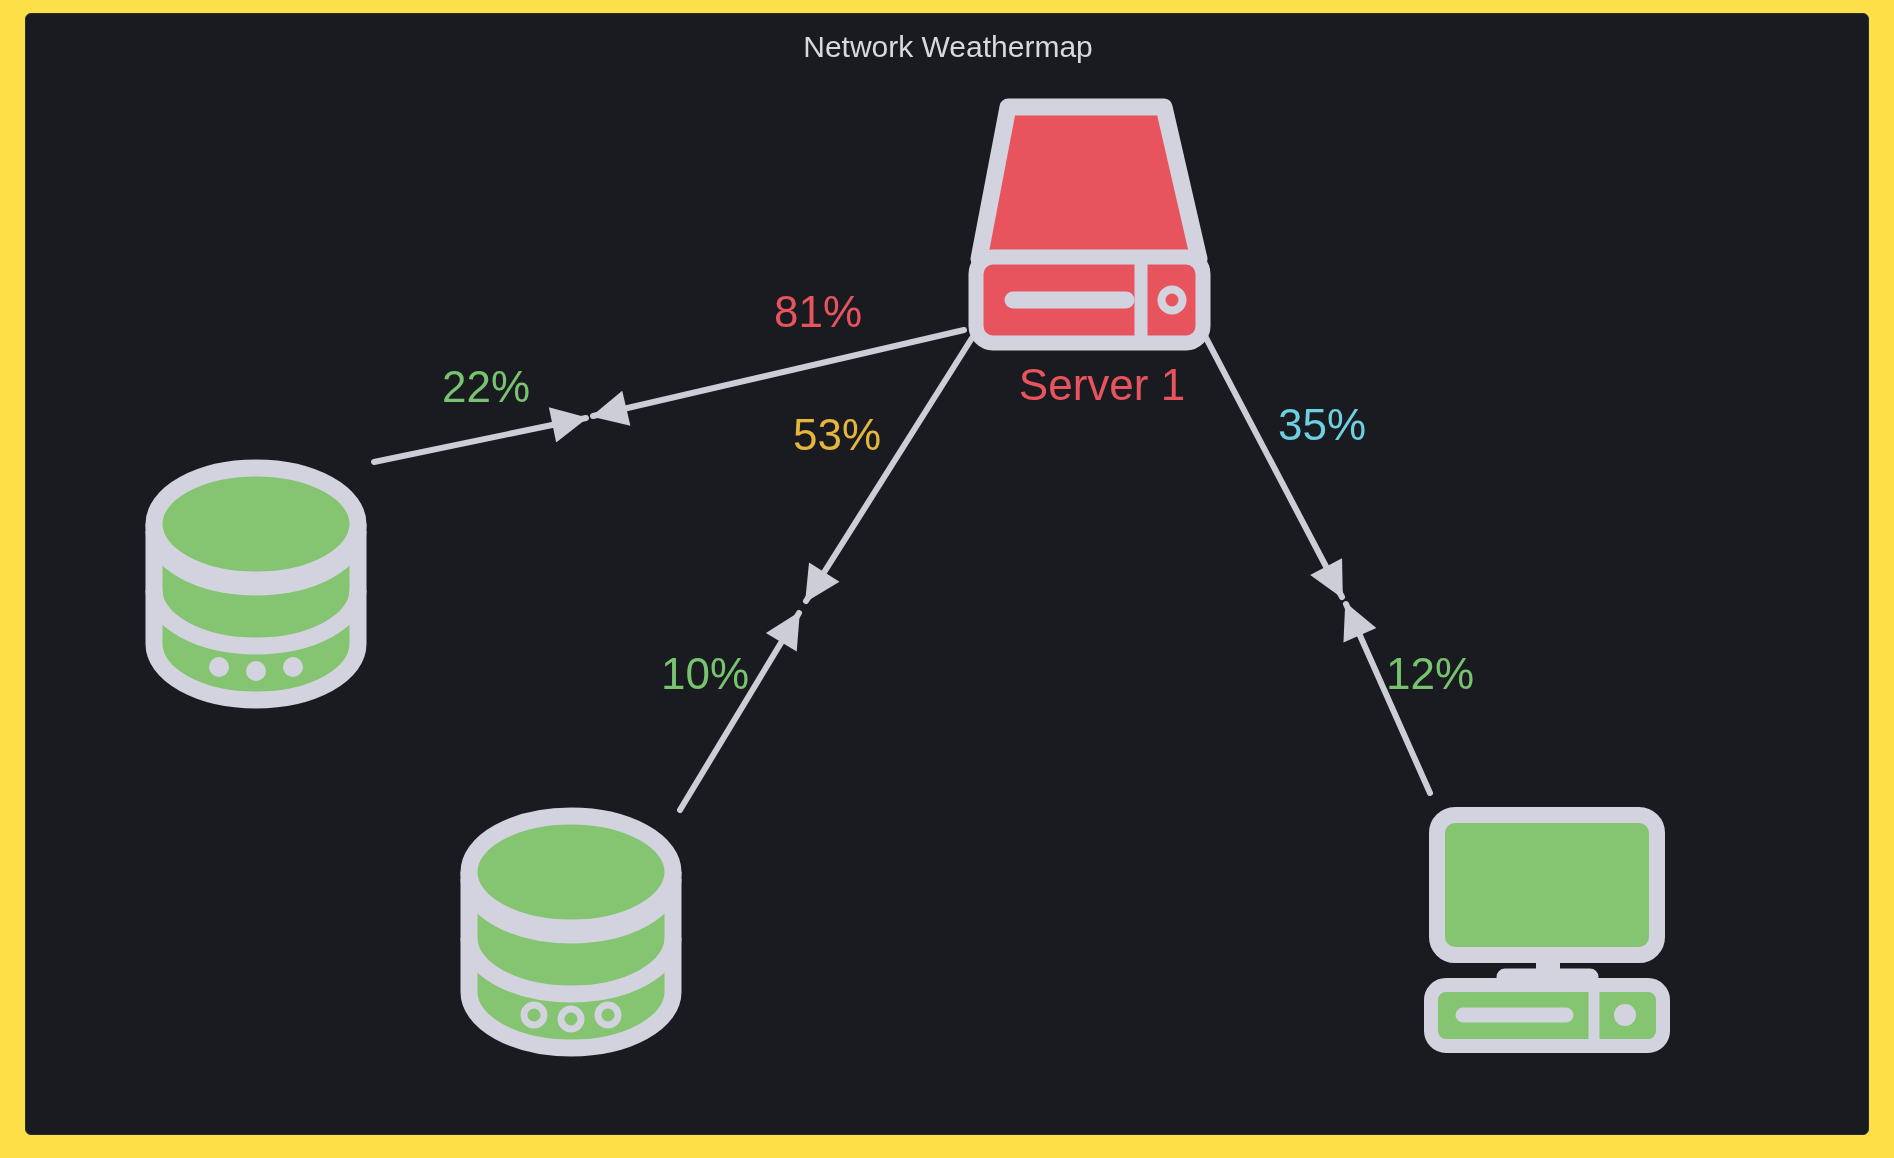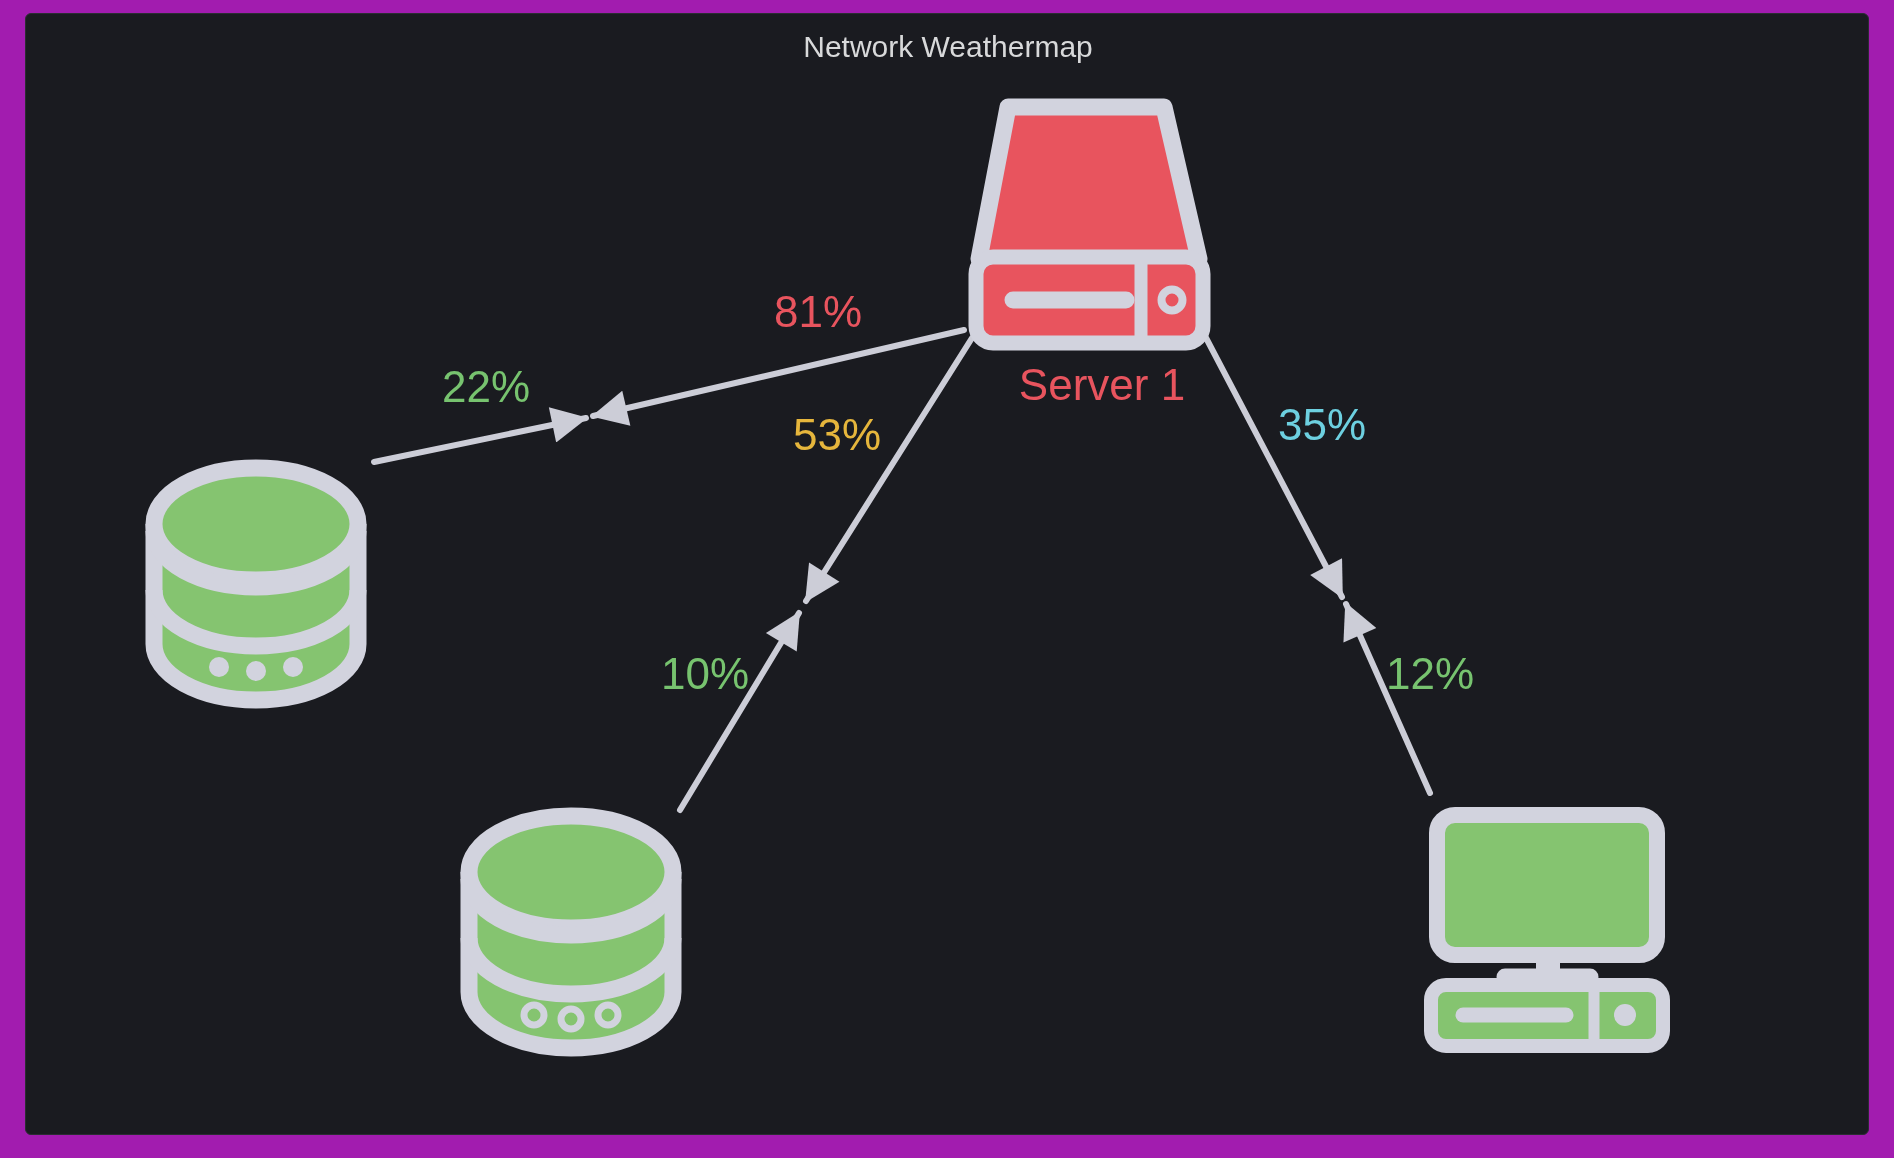--- a/index.html
+++ b/index.html
@@ -5,21 +5,21 @@
   html, body {
     margin: 0;
     padding: 0;
     background: #111217;
     font-family: "Liberation Sans", sans-serif;
   }
   .canvas {
     position: relative;
     width: 1894px;
     height: 1158px;
-    background: #a21caf;
+    background: #fde047;
     overflow: hidden;
   }
   .panel {
     position: absolute;
     left: 25px;
     top: 13px;
     width: 1844px;
     height: 1122px;
     background: #1A1B20;
     border: 1px solid #2B2D33;

